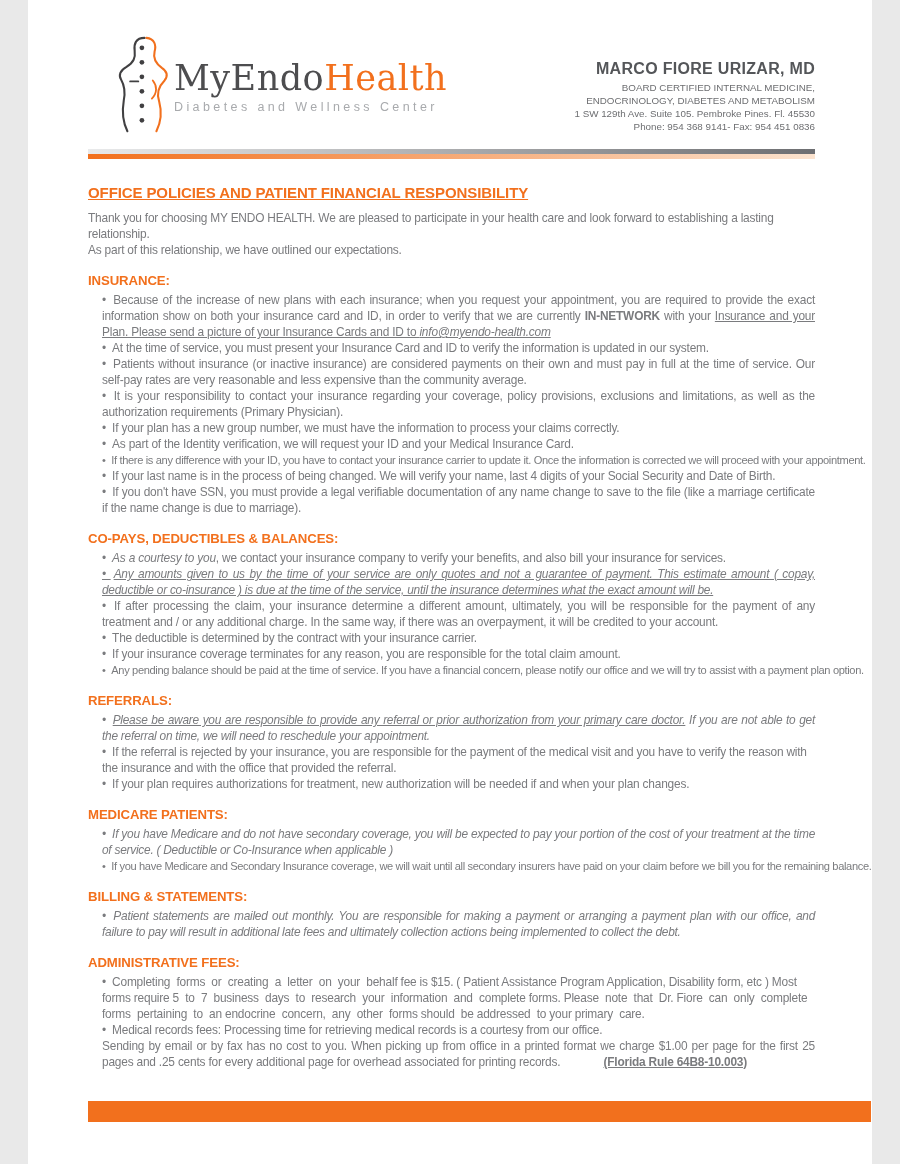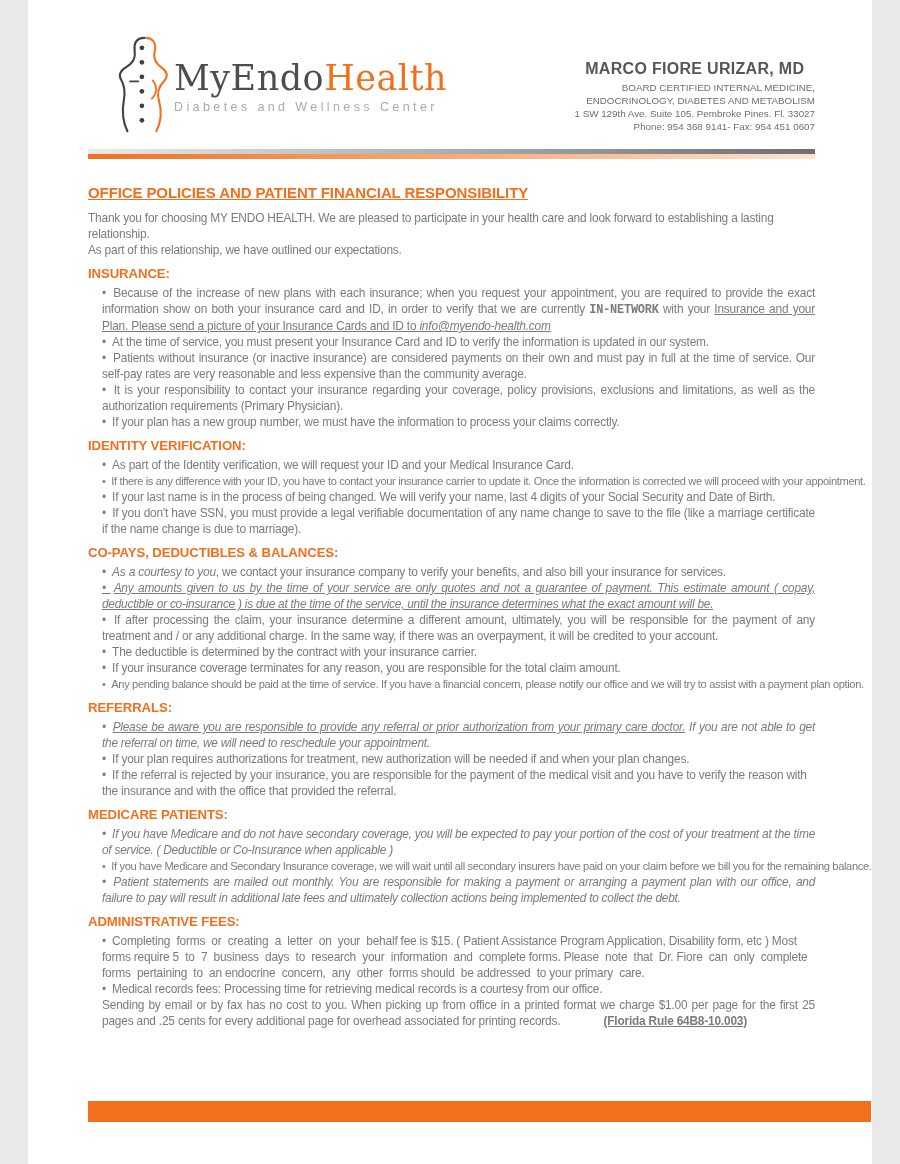--- a/index.html
+++ b/index.html
@@ -9,35 +9,35 @@
   }
   
   .header{display:flex;justify-content:space-between;align-items:flex-start;padding:30px 57px 0 60px;}
   .logo-wrap{display:flex;align-items:flex-start;margin-left:24px;}
   .logo-icon{margin-top:4px;}
   .brand-text{margin-top:30px;margin-left:4px;}
   .brand-name{font-family:"DejaVu Serif","Liberation Serif",serif;font-size:35px;color:#4D4D4F;letter-spacing:.5px;line-height:36px;}
   .brand-orange{color:var(--accent,#F2701D);}
   .tagline{font-size:12.5px;color:#A8AAAD;letter-spacing:3.4px;margin-top:4px;}
   .doctor{text-align:right;margin-top:30px;}
-  .doctor-name{font-size:16px;font-weight:bold;color:#545659;letter-spacing:.3px;margin-bottom:3px;text-align:center;}
+  .doctor-name{font-size:16px;font-weight:bold;color:#545659;letter-spacing:.3px;margin-bottom:3px;}
   .doctor-line{font-size:9.8px;color:#6D6E71;line-height:13px;}
   
   .divider{margin:9px 57px 0 60px;}
   .bar-gray{height:5px;background:linear-gradient(to right,#E9EAEB,#6D6E71);}
   .bar-orange{height:5px;background:linear-gradient(to right,var(--accent,#F2701D),#FBE3CF);}
   
   .main{padding:26px 57px 0 60px;color:#7A7B7E;font-size:11.9px;letter-spacing:-.2px;line-height:16px;}
   .doc-title{font-size:15px;font-weight:bold;color:var(--accent,#F2701D);text-decoration:underline;margin:0 0 9px 0;letter-spacing:-.1px;}
   .intro{margin:0 0 2px 0;}
-  .sec-heading{font-size:13.2px;font-weight:bold;color:var(--accent,#F2701D);margin:8px 0 3px 0;letter-spacing:-.1px;}
+  .sec-heading{font-size:13.2px;font-weight:bold;color:var(--accent,#F2701D);margin:15px 0 3px 0;letter-spacing:-.1px;}
   .bullet{margin:0 0 0 14px;}
   .glyph{margin-right:3px;}
   .s-n{}
-  .s-b{font-weight:bold;font-family:Liberation Mono, monospace;}
+  .s-b{font-weight:bold;}
   .s-u{text-decoration:underline;}
   .s-i{font-style:italic;}
   .s-iu{font-style:italic;text-decoration:underline;}
   .s-bu{font-weight:bold;text-decoration:underline;padding-left:40px;}
   .justify{text-align:justify;}
   .tight{letter-spacing:-.25px;text-align:justify;font-style:italic;}
   .fit{white-space:nowrap;font-size:11.1px;letter-spacing:-.35px;}
   .prewrap{white-space:pre-wrap;}
   .nobullet{margin-left:14px;}
   
@@ -66,59 +66,59 @@
       </div>
       <div class="brand-text">
         <div class="brand-name"><span>MyEndo</span><span class="brand-orange">Health</span></div>
         <div class="tagline">Diabetes and Wellness Center</div>
       </div>
     </div>
     <div class="doctor">
       <div class="doctor-name">MARCO FIORE URIZAR, MD</div>
       <div class="doctor-line">BOARD CERTIFIED INTERNAL MEDICINE,</div>
       <div class="doctor-line">ENDOCRINOLOGY, DIABETES AND METABOLISM</div>
-      <div class="doctor-line">1 SW 129th Ave. Suite 105. Pembroke Pines. Fl. 33027</div>
-      <div class="doctor-line">Phone: 954 368 9141- Fax: 954 451 0607</div>
+      <div class="doctor-line">1 SW 129th Ave. Suite 105. Pembroke Pines. Fl. 45530</div>
+      <div class="doctor-line">Phone: 954 368 9141- Fax: 954 451 0836</div>
     </div>
   </div>
 
   <div class="divider">
     <div class="bar-gray"></div>
     <div class="bar-orange"></div>
   </div>
 
   <div class="main">
     <div class="doc-title">OFFICE POLICIES AND PATIENT FINANCIAL RESPONSIBILITY</div>
     <p class="intro"><span>Thank you for choosing MY ENDO HEALTH. We are pleased to participate in your health care and look forward to establishing a lasting relationship.</span><br><span>As part of this relationship, we have outlined our expectations.</span></p>
     <div id="sections">
         <div class="sec-heading">INSURANCE:</div>
         <p class="bullet justify"><span class="glyph">• </span><span class="s-n">Because of the increase of new plans with each insurance; when you request your appointment, you are required to provide the exact information show on both your insurance card and ID, in order to verify that we are currently </span><span class="s-b">IN-NETWORK</span><span class="s-n"> with your </span><span class="s-u">Insurance and your Plan. Please send a picture of your Insurance Cards and ID to </span><span class="s-iu">info@myendo-health.com</span></p>
         <p class="bullet"><span class="glyph">• </span><span class="s-n">At the time of service, you must present your Insurance Card and ID to verify the information is updated in our system.</span></p>
         <p class="bullet justify"><span class="glyph">• </span><span class="s-n">Patients without insurance (or inactive insurance) are considered payments on their own and must pay in full at the time of service. Our self-pay rates are very reasonable and less expensive than the community average.</span></p>
         <p class="bullet justify"><span class="glyph">• </span><span class="s-n">It is your responsibility to contact your insurance regarding your coverage, policy provisions, exclusions and limitations, as well as the authorization requirements (Primary Physician).</span></p>
         <p class="bullet"><span class="glyph">• </span><span class="s-n">If your plan has a new group number, we must have the information to process your claims correctly.</span></p>
-        <div class="sec-heading">IDENTITY VERIFICATION:</div>
         <p class="bullet"><span class="glyph">• </span><span class="s-n">As part of the Identity verification, we will request your ID and your Medical Insurance Card.</span></p>
         <p class="bullet fit"><span class="glyph">• </span><span class="s-n">If there is any difference with your ID, you have to contact your insurance carrier to update it. Once the information is corrected we will proceed with your appointment.</span></p>
         <p class="bullet"><span class="glyph">• </span><span class="s-n">If your last name is in the process of being changed. We will verify your name, last 4 digits of your Social Security and Date of Birth.</span></p>
         <p class="bullet justify"><span class="glyph">• </span><span class="s-n">If you don't have SSN, you must provide a legal verifiable documentation of any name change to save to the file (like a marriage certificate if the name change is due to marriage).</span></p>
         <div class="sec-heading">CO-PAYS, DEDUCTIBLES &amp; BALANCES:</div>
         <p class="bullet"><span class="glyph">• </span><span class="s-i">As a courtesy to you</span><span class="s-n">, we contact your insurance company to verify your benefits, and also bill your insurance for services.</span></p>
         <p class="bullet tight"><span class="glyph s-u">• </span><span class="s-u">Any amounts given to us by the time of your service are only quotes and not a guarantee of payment. This estimate amount ( copay, deductible or co-insurance )  is due at the time of the service, until the insurance determines what the exact amount will be. </span></p>
         <p class="bullet justify"><span class="glyph">• </span><span class="s-n">If after processing the claim, your insurance determine a different amount, ultimately, you will be responsible for the payment of any treatment and / or any additional charge. In the same way, if there was an overpayment, it will be credited to your account.</span></p>
         <p class="bullet"><span class="glyph">• </span><span class="s-n">The deductible is determined by the contract with your insurance carrier.</span></p>
         <p class="bullet"><span class="glyph">• </span><span class="s-n">If your insurance coverage terminates for any reason, you are responsible for the total claim amount.</span></p>
         <p class="bullet fit"><span class="glyph">• </span><span class="s-n">Any pending balance should be paid at the time of service. If you have a financial concern, please notify our office and we will try to assist with a payment plan option.</span></p>
         <div class="sec-heading">REFERRALS:</div>
         <p class="bullet tight"><span class="glyph">• </span><span class="s-u">Please be aware you are responsible to provide any referral or prior authorization from your primary care doctor.</span><span class="s-n"> If you are not able to get the referral on time, we will need to reschedule your appointment.</span></p>
+        <p class="bullet"><span class="glyph">• </span><span class="s-n">If the referral is rejected by your insurance, you are responsible for the payment of the medical visit and you have to verify the reason with the insurance and with the office that provided the referral.</span></p>
         <p class="bullet"><span class="glyph">• </span><span class="s-n">If your plan requires authorizations for treatment, new authorization will be needed if and when your plan changes.</span></p>
-        <p class="bullet"><span class="glyph">• </span><span class="s-n">If the referral is rejected by your insurance, you are responsible for the payment of the medical visit and you have to verify the reason with the insurance and with the office that provided the referral.</span></p>
         <div class="sec-heading">MEDICARE PATIENTS:</div>
         <p class="bullet tight"><span class="glyph">• </span><span class="s-n">If you have Medicare and do not have secondary coverage, you will be expected to pay your portion of the cost of your treatment at the time of service. ( Deductible or Co-Insurance when applicable )</span></p>
         <p class="bullet fit"><span class="glyph">• </span><span class="s-n">If you have Medicare and Secondary Insurance coverage, we will wait until all secondary insurers have paid on your claim before we bill you for the remaining balance.</span></p>
+        <div class="sec-heading">BILLING &amp; STATEMENTS:</div>
         <p class="bullet tight"><span class="glyph">• </span><span class="s-n">Patient statements are mailed out monthly. You are responsible for making a payment or arranging a payment plan with our office, and failure to pay will result in additional late fees and ultimately collection actions being implemented to collect the debt.</span></p>
         <div class="sec-heading">ADMINISTRATIVE FEES:</div>
         <p class="bullet prewrap"><span class="glyph">• </span><span class="s-n">Completing  forms  or  creating  a  letter  on  your  behalf fee is $15. ( Patient Assistance Program Application, Disability form, etc ) Most forms require 5  to  7  business  days  to  research  your  information  and  complete forms. Please  note  that  Dr. Fiore  can  only  complete  forms  pertaining  to  an endocrine  concern,  any  other  forms should  be addressed  to your primary  care.</span></p>
         <p class="bullet"><span class="glyph">• </span><span class="s-n">Medical records fees: Processing time for retrieving medical records is a courtesy from our office.</span></p>
         <p class="bullet justify nobullet"><span class="s-n">Sending by email or by fax has no cost to you. When picking up from office in a printed format we charge $1.00 per page for the first 25 pages and .25 cents for every additional page for overhead associated for printing records.  </span><span class="s-bu">(Florida Rule 64B8-10.003)</span></p>
       </div>
   </div>
 
   <div class="footer-bar"></div>
 

